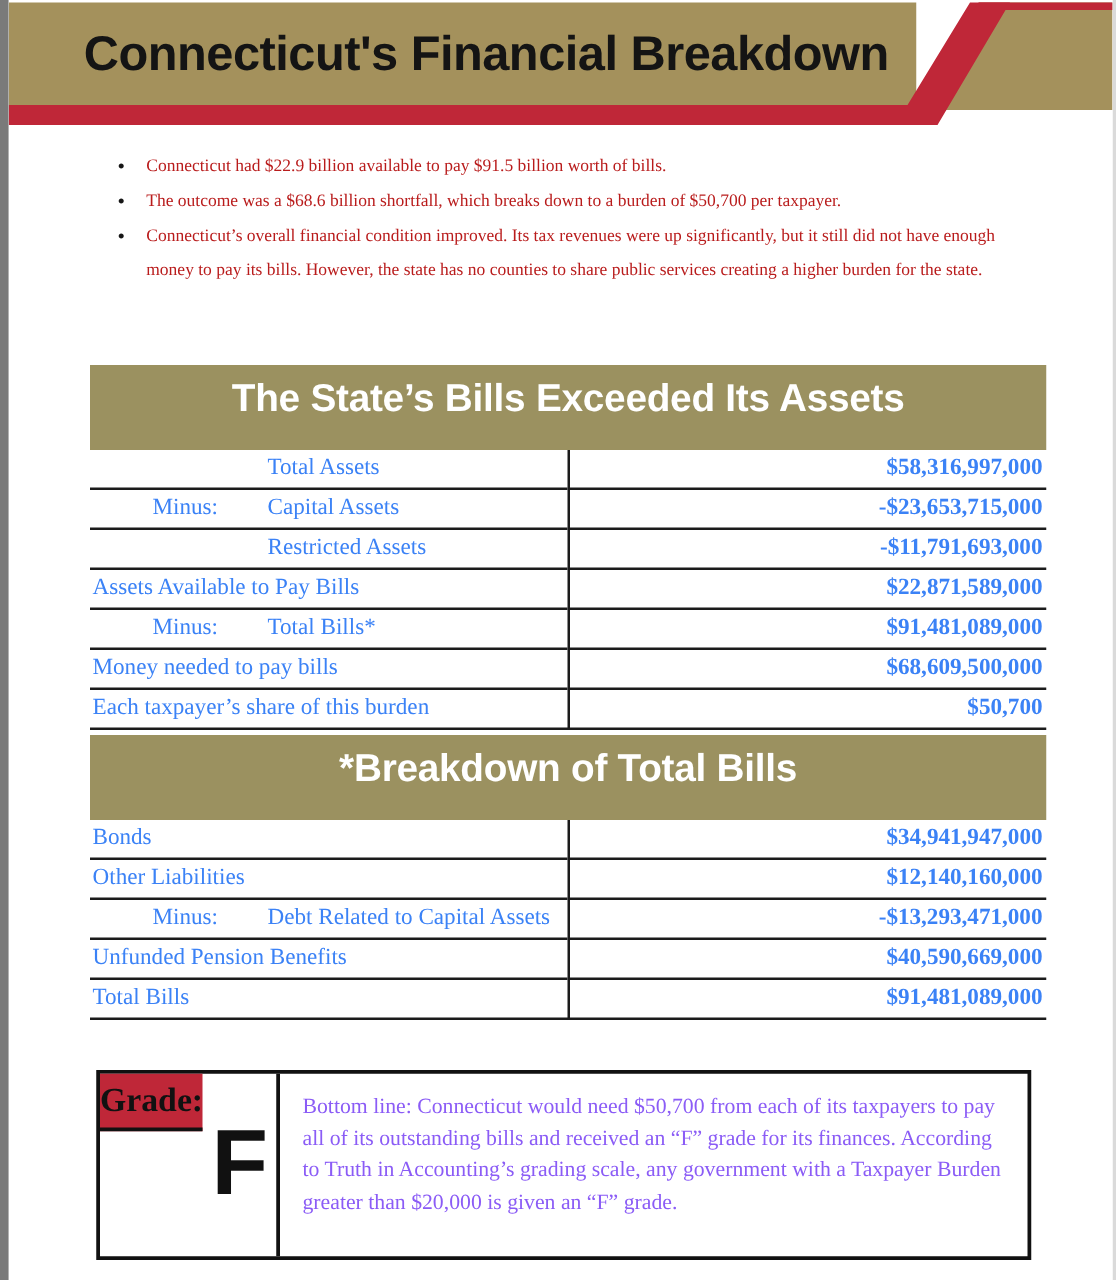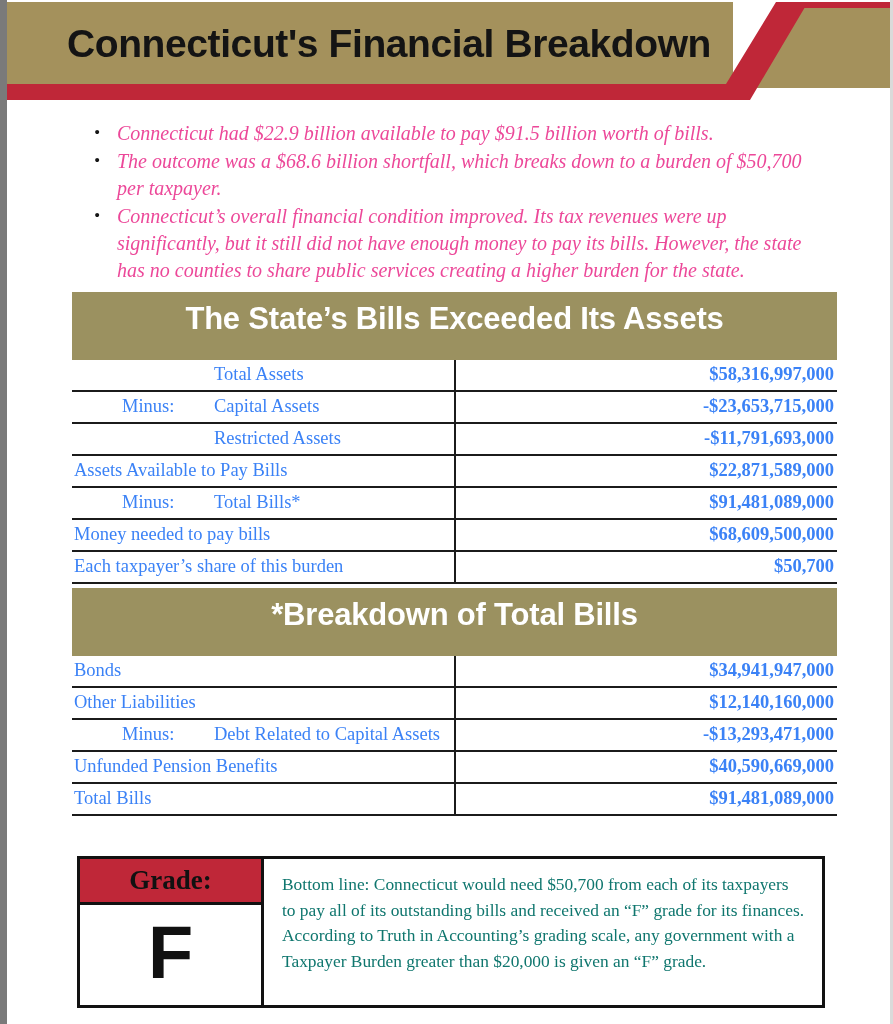--- a/index.html
+++ b/index.html
@@ -74,24 +74,23 @@
     width: 740px;
     margin: 0;
     padding: 0;
     list-style: none;
   }
   .bullets li {
     position: relative;
     padding-left: 30px;
     margin-bottom: 1px;
     font-family: "Liberation Serif", serif;
-    font-size: 20px;
+    font-size: 14px;
     line-height: 27px;
-    color: #ec4899;
-    font-style: italic;
+    color: #b91c1c;
   }
   .bullets li::before {
     content: "\2022";
     position: absolute;
     left: 7px;
     top: -1px;
     font-size: 17px;
     color: #161616;
   }
 
@@ -155,25 +154,25 @@
     left: 70px;
     top: 856px;
     width: 748px;
     height: 152px;
     border: 3.5px solid #111111;
     box-sizing: border-box;
     display: flex;
     background: #ffffff;
   }
   .grade-left {
-    width: 184px;
+    width: 144px;
     border-right: 3.5px solid #111111;
     box-sizing: border-box;
     display: flex;
-    flex-direction: column;
+    flex-direction: row;
   }
   .grade-caption {
     height: 46px;
     background: #bf2738;
     color: #111111;
     border-bottom: 3.5px solid #111111;
     box-sizing: border-box;
     font-family: "Liberation Serif", serif;
     font-weight: bold;
     font-size: 27px;
@@ -192,21 +191,21 @@
     line-height: 74px;
     color: #111111;
     padding-bottom: 4px;
   }
   .grade-text {
     flex: 1;
     padding: 13px 16px 10px 18px;
     font-family: "Liberation Serif", serif;
     font-size: 17.4px;
     line-height: 25.5px;
-    color: #0f766e;
+    color: #8b5cf6;
   }
 </style>
 </head>
 <body>
 
 <div class="page-gutter-left"></div>
 <div class="page-gutter-right"></div>
 
 <div class="sheet">
 

